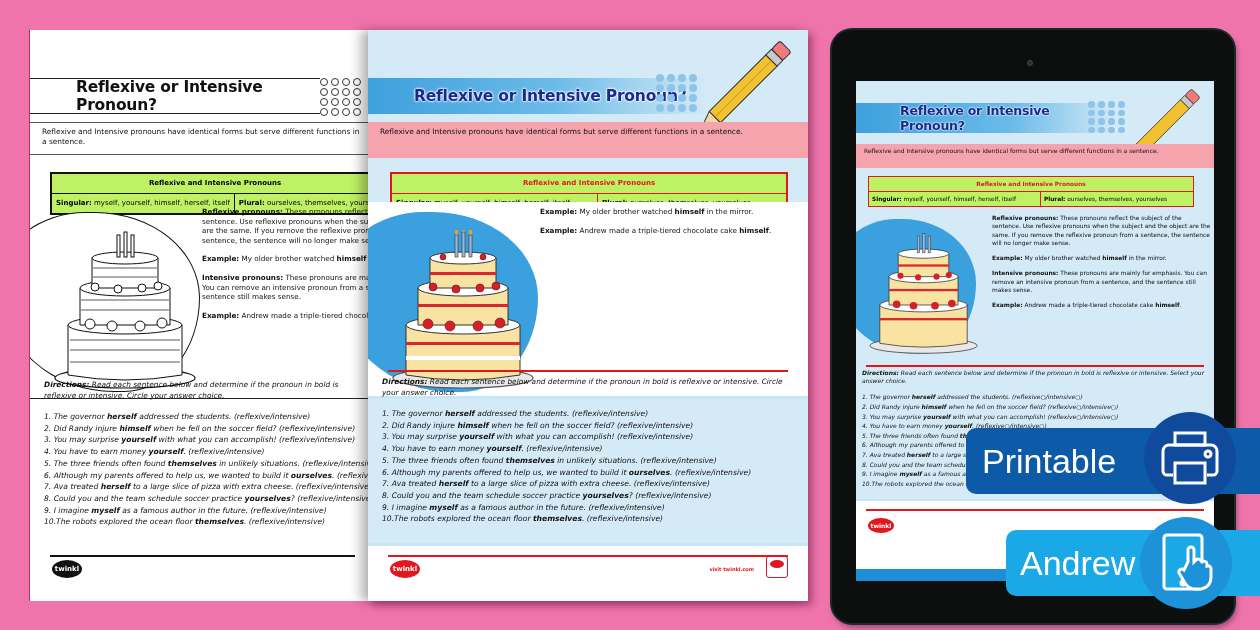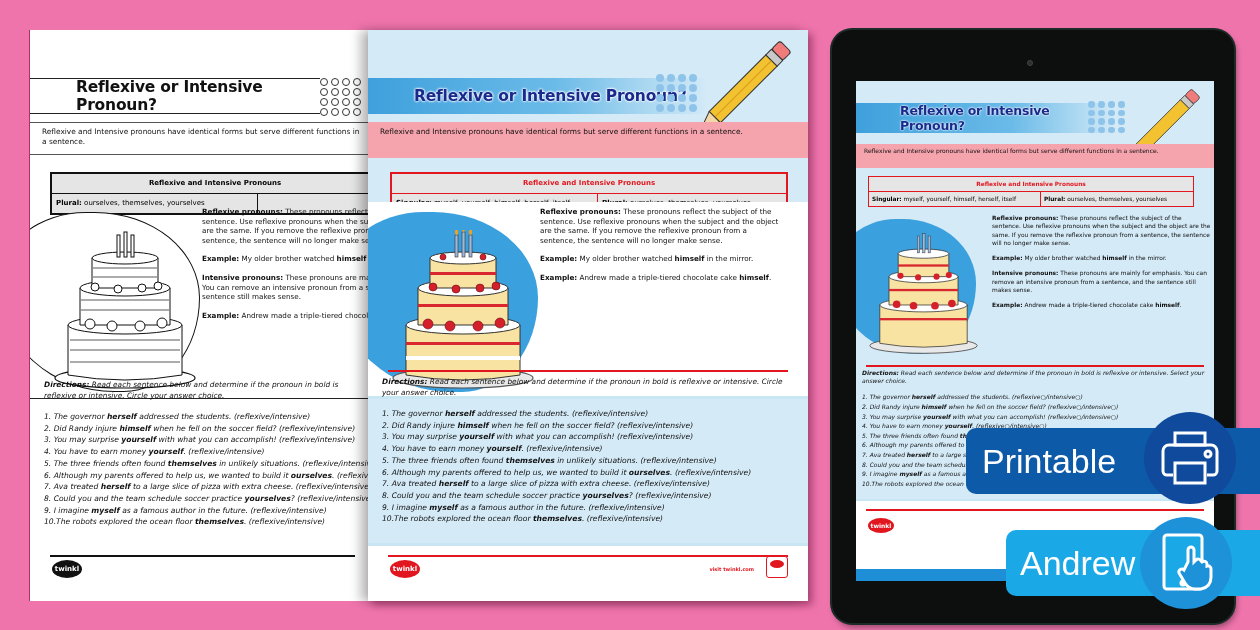--- a/index.html
+++ b/index.html
@@ -20,21 +20,21 @@
 
   .dots { position: absolute; display: grid; grid-template-columns: repeat(4, 9px); gap: 2px 2px; }
   .dot { width: 8px; height: 8px; border-radius: 50%; }
   .bw .dot { border: 1px solid #333; }
   .color .dot { background: #8fc4ea; }
 
   .intro { position: absolute; left: 0; top: 92px; padding: 4px 12px; font-size: 7.4px; line-height: 10px; color: #111; }
   .bw .intro { width: 345px; border-top: 1.5px solid #555; border-bottom: 1.5px solid #555; height: 33px; }
   .color .intro { width: 440px; background: #f5a3ac; height: 36px; padding-top: 5px; }
 
-  .ptable { position: absolute; top: 142px; font-size: 7px; line-height: 9px; background: #e5e5e5; }
+  .ptable { position: absolute; top: 142px; font-size: 7px; line-height: 9px; background: #bef264; }
   .bw .ptable { left: 20px; width: 330px; border: 2px solid #111; }
   .color .ptable { left: 22px; width: 398px; border: 2px solid #e2161f; }
   .ptable .head { text-align: center; font-weight: bold; padding: 5px 0; border-bottom: 1.5px solid #111; }
   .color .ptable .head { color: #e2161f; border-bottom-color: #e2161f; }
   .ptable .row { display: flex; }
   .ptable .cell { padding: 5px 4px; white-space: nowrap; }
   .ptable .cell:first-child { border-right: 1.5px solid #111; width: 206px; }
   .color .ptable .cell:first-child { border-right-color: #e2161f; }
   .ptable b { font-weight: bold; }
 
@@ -131,20 +131,21 @@
     <span class="dot"></span>
       <span class="dot"></span>
       <span class="dot"></span>
       <span class="dot"></span>
   </div>
   <div class="intro">Reflexive and Intensive pronouns have identical forms but serve different functions in a sentence.</div>
 
   <div class="ptable">
     <div class="head">Reflexive and Intensive Pronouns</div>
     <div class="row">
+      <div class="cell"><b>Singular:</b><span> myself, yourself, himself, herself, itself</span></div>
       <div class="cell"><b>Plural:</b><span> ourselves, themselves, yourselves</span></div>
     </div>
   </div>
 
   <div class="mid">
     <div class="blob"></div>
     <svg class="cake" viewBox="0 0 150 160">
       <ellipse cx="75" cy="148" rx="70" ry="10" fill="#fff" stroke="#111" stroke-width="1.2"></ellipse>
       <path d="M18 95 h114 v50 q-57 10 -114 0z" fill="#fff" stroke="#111"></path>
       <ellipse cx="75" cy="95" rx="57" ry="9" fill="#fff" stroke="#111"></ellipse>
@@ -275,21 +276,20 @@
           <rect x="74" y="2" width="3" height="25"></rect>
           <rect x="81" y="5" width="3" height="22"></rect>
         </g>
       <g fill="#f2a020">
           <ellipse cx="68.5" cy="2" rx="1.5" ry="3"></ellipse>
           <ellipse cx="75.5" cy="-1" rx="1.5" ry="3"></ellipse>
           <ellipse cx="82.5" cy="2" rx="1.5" ry="3"></ellipse>
         </g>
     </svg>
     <div class="explain">
-      <p><b>Reflexive pronouns:</b><span> These pronouns reflect the subject of the sentence. Use reflexive pronouns when the subject and the object are the same.  If you remove the reflexive pronoun from a sentence, the sentence will no longer make sense.</span></p>
       <p><b>Example:</b><span> My older brother watched </span><b>himself</b><span> in the mirror.</span></p>
       <p><b>Example:</b><span> Andrew made a triple-tiered chocolate cake </span><b>himself</b><span>.</span></p>
     </div>
   </div>
   <div style="position:absolute;left:20px;right:20px;top:340px;height:2px;background:#e2161f;"></div>
 
   <div class="directions">
     <div class="dir"><b>Directions:</b><span> Read each sentence below and determine if the pronoun in bold is reflexive or intensive. Circle your answer choice.</span></div>
     <ol>
       <li><span>1.</span> <span>The governor </span><b>herself</b><span> addressed the students. </span><span>(reflexive/intensive)</span></li>

